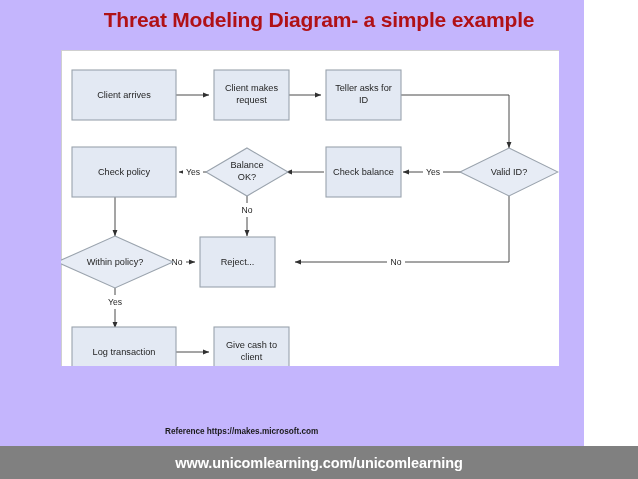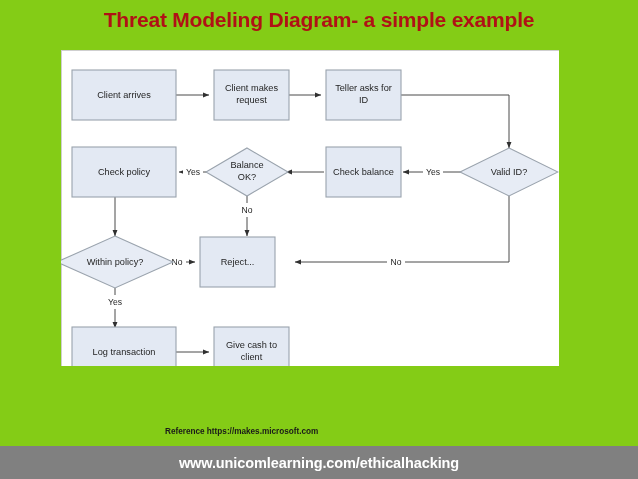--- a/index.html
+++ b/index.html
@@ -11,23 +11,23 @@
     width: 638px;
     height: 479px;
     position: relative;
     overflow: hidden;
     font-family: "Liberation Sans", sans-serif;
   }
 
   #slide {
     position: absolute;
     left: 0; top: 0;
-    width: 638px;
+    width: 584px;
     height: 479px;
-    background: #84cc16;
+    background: #c4b5fd;
   }
 
   #title {
     position: absolute;
     left: 0;
     top: 8px;
     width: 638px;
     text-align: center;
     font-family: "Liberation Sans", sans-serif;
     font-weight: bold;
@@ -243,16 +243,16 @@
         <rect class="node-rect" x="153" y="277" width="75" height="50"></rect>
         <text class="node-label" x="190.5" y="296">Give cash to</text>
         <text class="node-label" x="190.5" y="308">client</text>
       </g>
     </g>
   </svg>
 
   <div id="reference">Reference  https://makes.microsoft.com</div>
 
   <div id="footer-bar">
-    <span id="footer-text">www.unicomlearning.com/ethicalhacking</span>
+    <span id="footer-text">www.unicomlearning.com/unicomlearning</span>
   </div>
 
 </div>
 
 </body></html>

